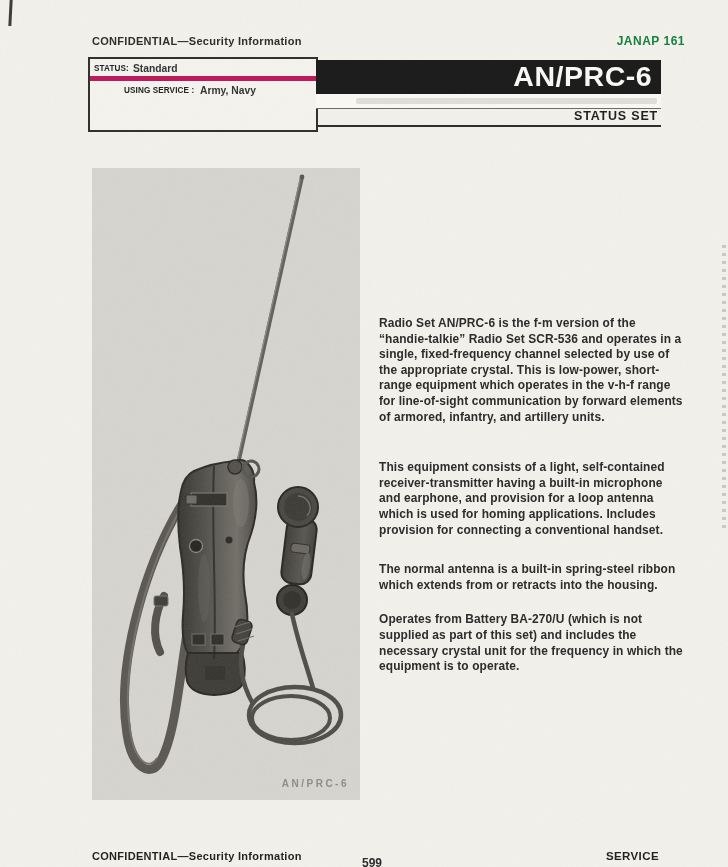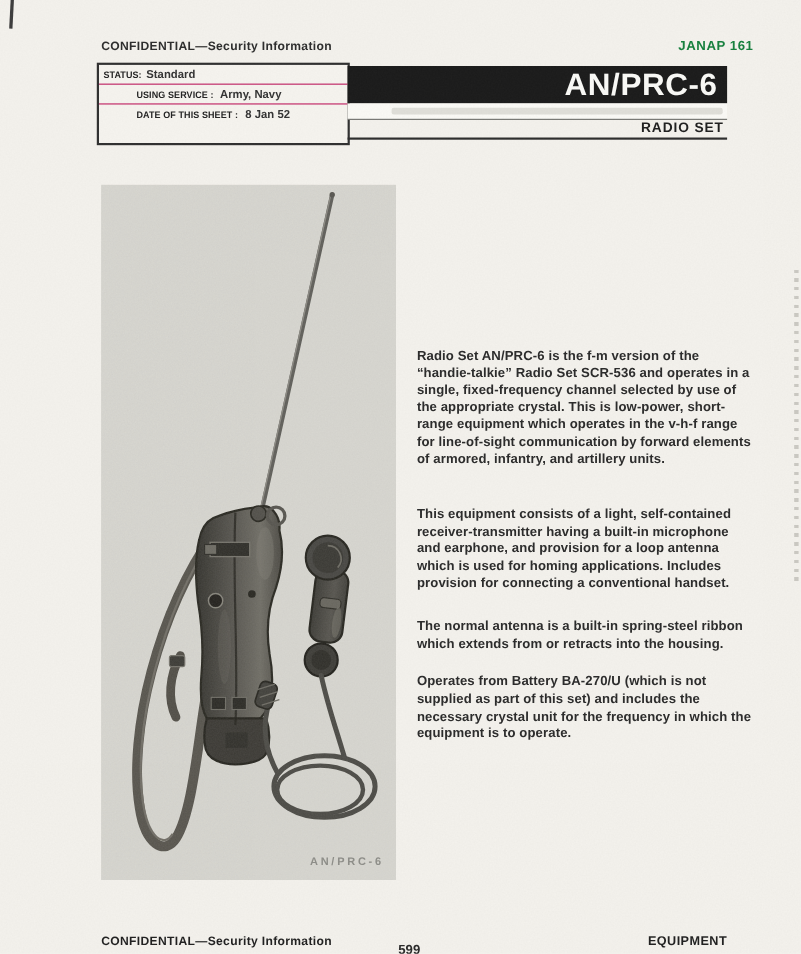--- a/index.html
+++ b/index.html
@@ -19,21 +19,21 @@
   .page-grain{left:0;top:0;width:728px;height:867px;pointer-events:none;opacity:.05;}
 
   
   .sec-head{left:92px;top:34px;width:593px;display:flex;justify-content:space-between;align-items:baseline;}
   .sec-head .conf{font-size:11px;font-weight:bold;letter-spacing:.3px;color:#2c2c2c;}
   .sec-head .ref{font-size:12px;font-weight:bold;letter-spacing:.5px;color:#15803d;}
 
   
   .info-box{left:88px;top:57px;width:226px;height:71px;border:2px solid #2f2f2f;background:#f6f4ef;}
   .info-row{height:17px;display:flex;align-items:center;padding-left:4px;white-space:nowrap;overflow:hidden;}
-  .info-row.bt{border-top:1px solid #be185d;height:17px;padding-left:34px;}
+  .info-row.bt{border-top:5px solid #be185d;height:17px;padding-left:34px;}
   .info-label{font-size:8.5px;font-weight:bold;letter-spacing:.1px;color:#222;transform:scaleX(.96);transform-origin:left;}
   .info-value{font-size:10.5px;font-weight:bold;color:#333;margin-left:3px;transform:scaleX(.98);transform-origin:left;}
 
   
   .banner{left:316px;top:60px;width:345px;height:34px;background:#1a1a1a;display:flex;align-items:center;justify-content:flex-end;padding-right:9px;box-sizing:border-box;}
   .banner .title{color:#fafaf7;font-size:28px;font-weight:bold;letter-spacing:.5px;transform:scaleX(1.02);transform-origin:right;}
   .band-strip{left:316px;top:94px;width:345px;height:14px;background:#fbfaf6;border-bottom:1.5px solid #6b6b68;}
   .band-smudge{left:40px;top:4px;right:4px;height:6px;background:#d7d5cf;opacity:.75;border-radius:2px;}
   .radio-set-row{left:316px;top:109px;width:345px;height:18px;border-bottom:2.5px solid #2c2c2c;display:flex;align-items:flex-end;justify-content:flex-end;padding:0 3px 2px 0;box-sizing:border-box;}
   .radio-set-row .sub{font-size:12.5px;font-weight:bold;letter-spacing:.8px;color:#1e1e1e;}
@@ -68,34 +68,30 @@
 
 <div class="abs info-box">
   <div class="info-row">
     <span class="info-label">STATUS:</span>
     <span class="info-value">Standard</span>
   </div>
   <div class="info-row bt">
     <span class="info-label">USING SERVICE :</span>
     <span class="info-value">Army, Navy</span>
   </div>
-  <div class="info-row bt">
-    <span class="info-label">DATE OF THIS SHEET :</span>
-    <span class="info-value">8 Jan 52</span>
-  </div>
 </div>
 
 <div class="abs banner">
   <span class="title">AN/PRC-6</span>
 </div>
 <div class="abs band-strip">
   <div class="abs band-smudge"></div>
 </div>
 <div class="abs radio-set-row">
-  <span class="sub">RADIO SET</span>
+  <span class="sub">STATUS SET</span>
 </div>
 
 <div class="abs photo">
   <svg width="268" height="632" viewBox="0 0 268 632" xmlns="http://www.w3.org/2000/svg">
     <defs>
       <linearGradient id="bodyGrad" x1="0" y1="0" x2="1" y2="0">
         <stop offset="0" stop-color="#33322d"></stop>
         <stop offset="0.45" stop-color="#585650"></stop>
         <stop offset="0.75" stop-color="#6f6d65"></stop>
         <stop offset="1" stop-color="#4a4842"></stop>
@@ -181,21 +177,21 @@
 
 <div class="abs copy">
   <p class="p1">Radio Set AN/PRC-6 is the f-m version of the “handie-talkie” Radio Set SCR-536 and operates in a single, fixed-frequency channel selected by use of the appropriate crystal.  This is low-power, short-range equipment which operates in the v-h-f range for line-of-sight communication by forward elements of armored, infantry, and artillery units.</p>
   <p class="p2">This equipment consists of a light, self-contained receiver-transmitter having a built-in microphone and earphone, and provision for a loop antenna which is used for homing applications.  Includes provision for connecting a conventional handset.</p>
   <p class="p3">The normal antenna is a built-in spring-steel ribbon which extends from or retracts into the housing.</p>
   <p class="p4">Operates from Battery BA-270/U (which is not supplied as part of this set) and includes the necessary crystal unit for the frequency in which the equipment is to operate.</p>
 </div>
 
 <span class="abs footer-conf">CONFIDENTIAL—Security Information</span>
 <span class="abs footer-page">599</span>
-<span class="abs footer-orig">EQUIPMENT</span>
+<span class="abs footer-orig">SERVICE</span>
 
 <svg class="abs page-grain" width="728" height="867" viewBox="0 0 728 867" xmlns="http://www.w3.org/2000/svg">
   <filter id="pageGrain">
     <feTurbulence type="fractalNoise" baseFrequency="0.7" numOctaves="2" stitchTiles="stitch"></feTurbulence>
     <feColorMatrix type="matrix" values="0 0 0 0 0.3  0 0 0 0 0.3  0 0 0 0 0.28  0 0 0 1 0"></feColorMatrix>
   </filter>
   <rect width="728" height="867" filter="url(#pageGrain)"></rect>
 </svg>
 
 </body></html>

